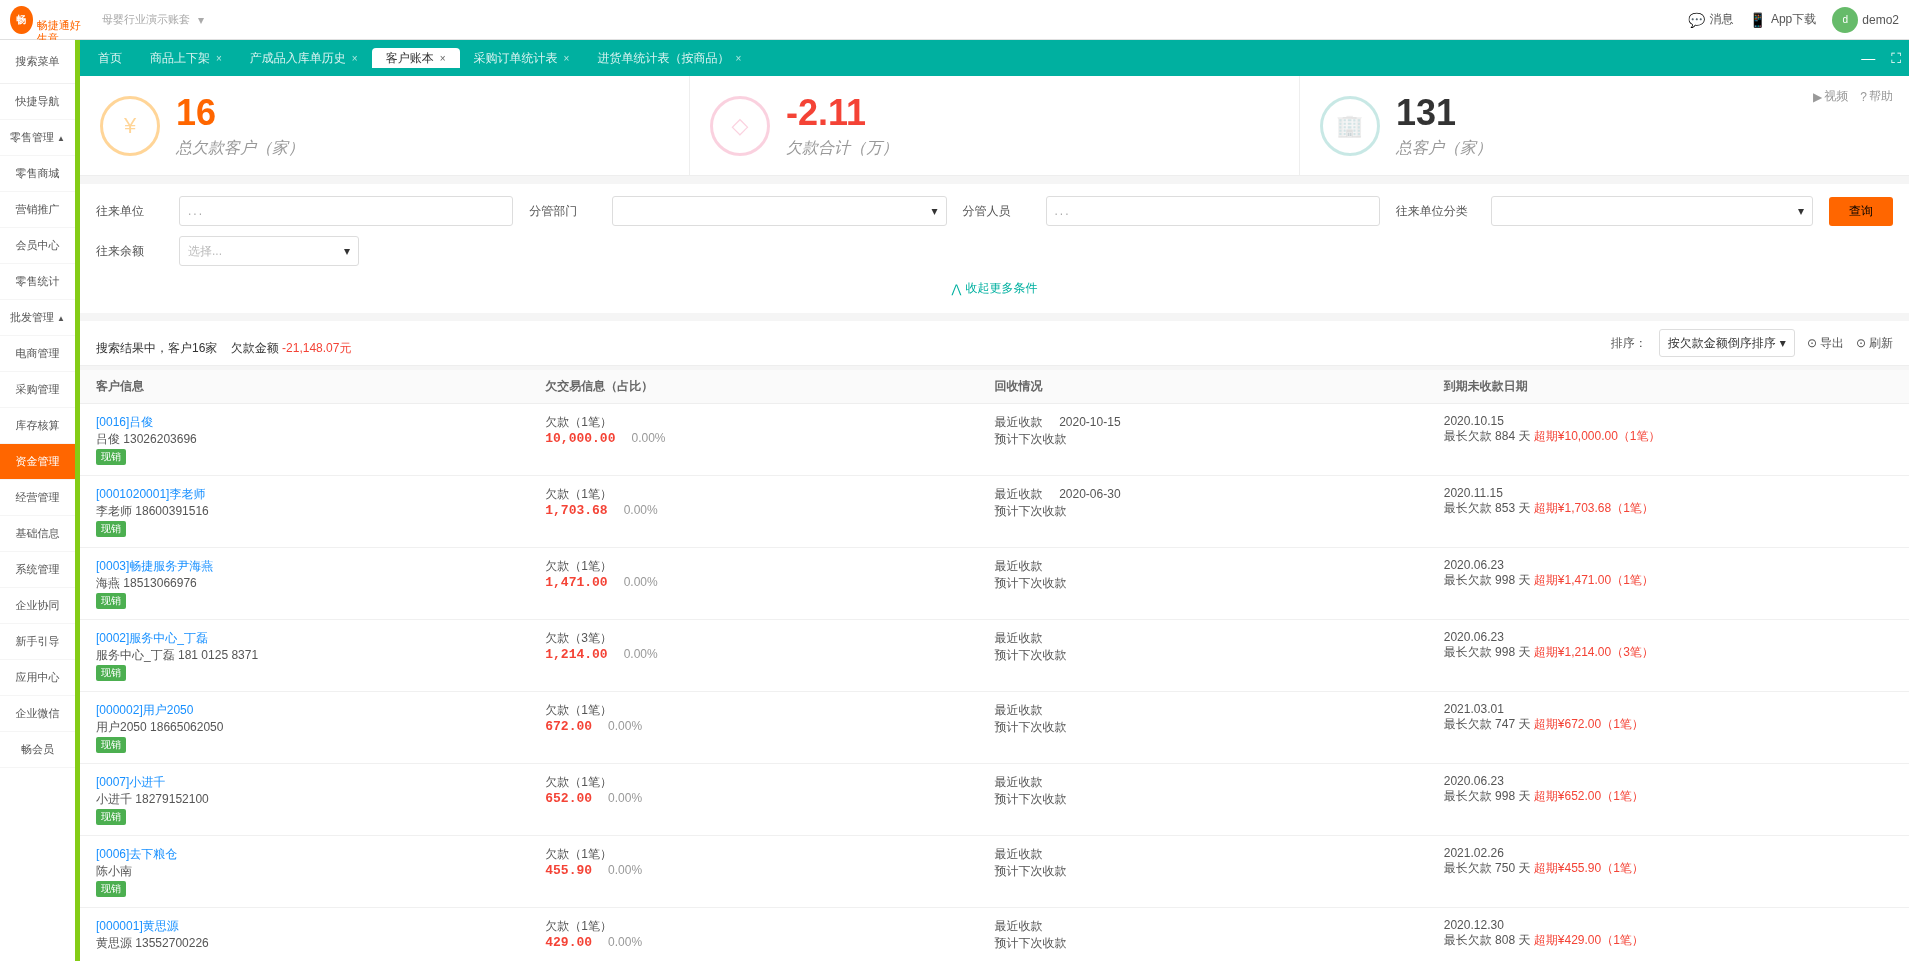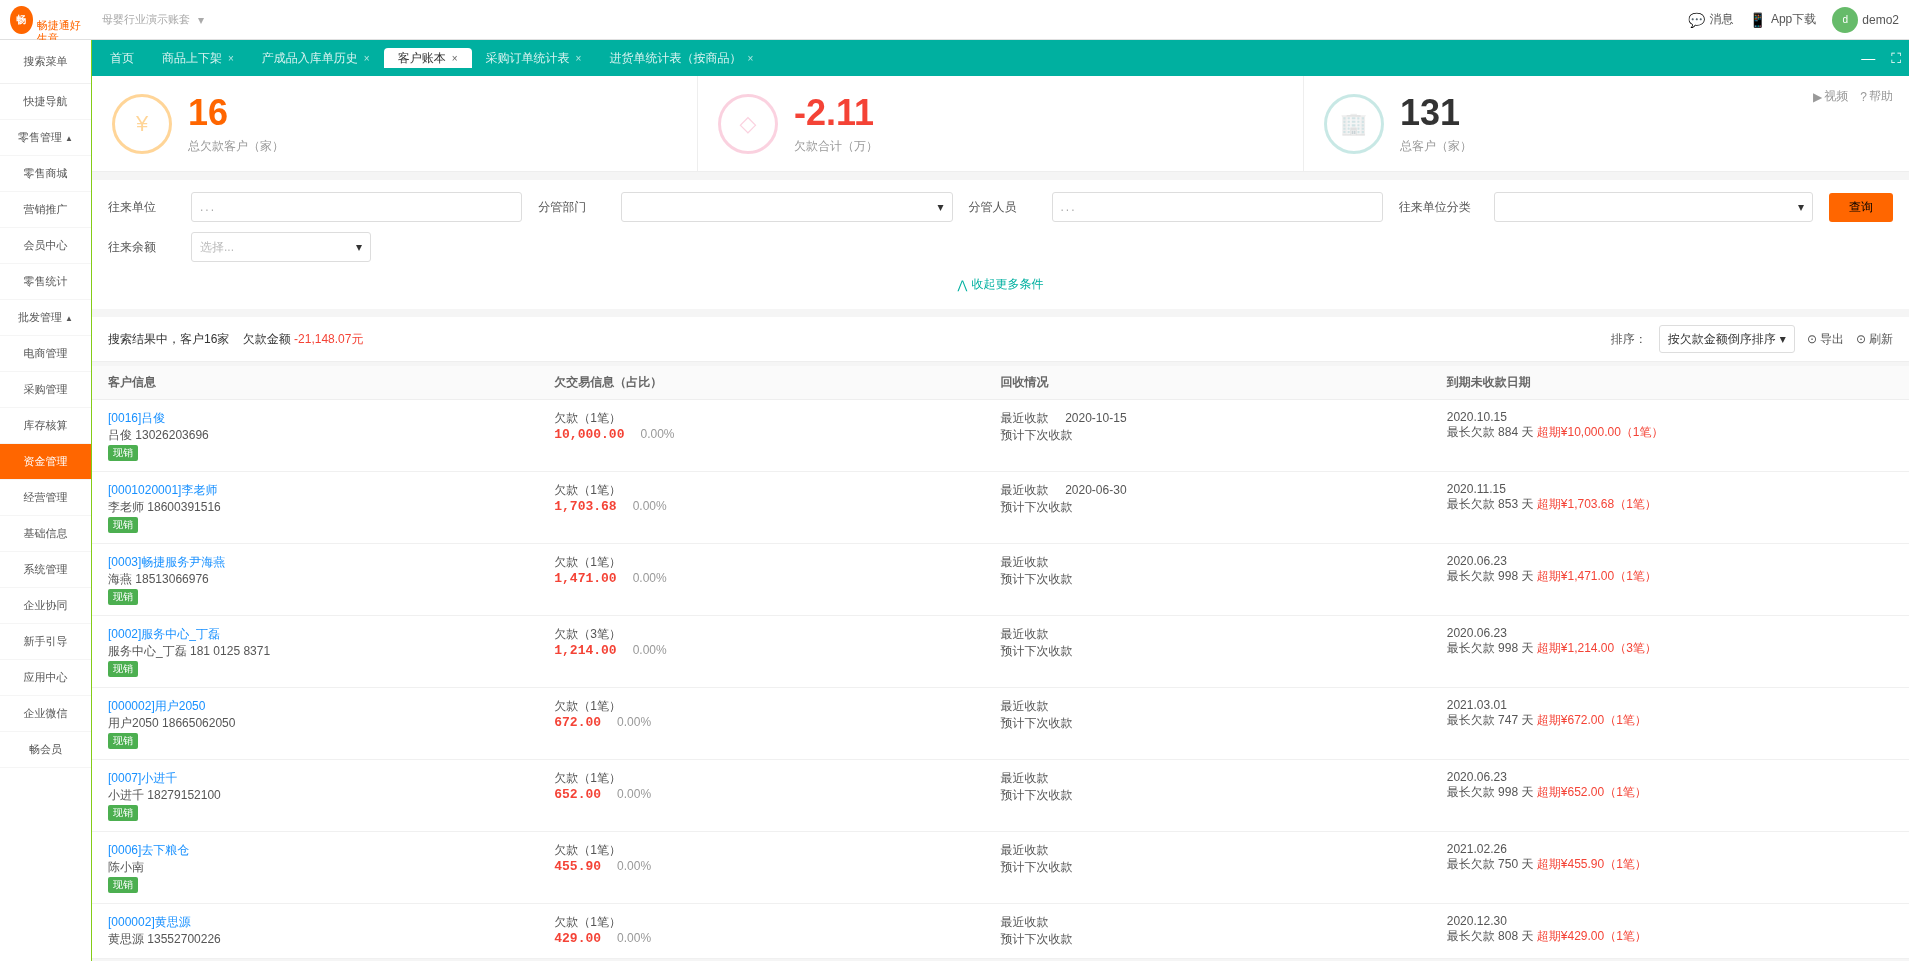--- a/index.html
+++ b/index.html
@@ -12,21 +12,21 @@
     .logo-icon { width: 28px; height: 28px; background: #ff6600; border-radius: 50%; display: flex; align-items: center; justify-content: center; color: #fff; font-size: 10px; font-weight: bold; }
     .logo-text { font-size: 11px; color: #ff6600; margin-left: 4px; line-height: 1.2; margin-top: 36px; }
     .top-right { display: flex; align-items: center; gap: 16px; margin-left: auto; }
     .top-right-item { display: flex; align-items: center; gap: 4px; font-size: 12px; color: #555; cursor: pointer; }
     .avatar { width: 26px; height: 26px; border-radius: 50%; background: #ccc; overflow: hidden; }
 
     
     .main-container { display: flex; flex: 1; overflow: hidden; }
 
     
-    .sidebar { width: 92px; background: #fff; border-right: 1px solid #84cc16; display: flex; flex-direction: column; overflow-y: auto; }
+    .sidebar { width: 80px; background: #fff; border-right: 5px solid #84cc16; display: flex; flex-direction: column; overflow-y: auto; }
     .sidebar-search { padding: 8px 0; border-bottom: 1px solid #f0f0f0; }
     .sidebar-search-btn { display: block; width: 100%; text-align: center; padding: 6px 0; font-size: 11px; color: #555; cursor: pointer; background: none; border: none; }
     .sidebar-item { padding: 10px 0; text-align: center; font-size: 11px; cursor: pointer; color: #555; position: relative; border-bottom: 1px solid #f5f5f5; }
     .sidebar-item.active { background: #ff6600; color: #fff; }
     .sidebar-item .arrow { font-size: 8px; }
 
     
     .tabs-bar { background: #00b0a0; display: flex; align-items: center; height: 36px; padding: 0 4px; gap: 0; }
     .tab { display: flex; align-items: center; padding: 0 14px; height: 20px; font-size: 12px; color: rgba(255,255,255,0.85); cursor: pointer; position: relative; white-space: nowrap; }
     .tab.active { background: #fff; color: #333; border-radius: 4px 4px 0 0; }
@@ -43,38 +43,38 @@
     .stat-card { flex: 1; display: flex; align-items: center; padding: 16px 20px; border-right: 1px solid #eee; position: relative; }
     .stat-card:last-child { border-right: none; }
     .stat-icon-circle { width: 60px; height: 60px; border-radius: 50%; border: 3px solid; display: flex; align-items: center; justify-content: center; font-size: 22px; }
     .stat-icon-circle.orange { border-color: #ff9800; color: #ff9800; }
     .stat-icon-circle.pink { border-color: #f48fb1; color: #f48fb1; }
     .stat-icon-circle.teal { border-color: #4db6ac; color: #4db6ac; }
     .stat-number { font-size: 36px; font-weight: bold; }
     .stat-number.orange { color: #ff6600; }
     .stat-number.red { color: #f44336; }
     .stat-number.dark { color: #333; }
-    .stat-label { font-size: 12px; color: #999; margin-top: 4px; }
+    .stat-label { font-size: 16px; color: #999; margin-top: 4px; font-style: italic; }
     .stat-top-right { position: absolute; top: 12px; right: 16px; display: flex; gap: 12px; }
     .stat-top-btn { font-size: 12px; color: #999; cursor: pointer; display: flex; align-items: center; gap: 2px; }
 
     
     .filter-area { background: #fff; padding: 12px 16px; margin-bottom: 8px; }
     .filter-row { display: flex; align-items: center; gap: 16px; margin-bottom: 10px; }
     .filter-item { display: flex; align-items: center; gap: 23px; flex: 1; }
     .filter-label { font-size: 12px; color: #555; white-space: nowrap; min-width: 60px; }
     .filter-input { flex: 1; height: 30px; border: 1px solid #ddd; border-radius: 3px; padding: 0 8px; font-size: 12px; display: flex; align-items: center; justify-content: space-between; cursor: pointer; background: #fff; }
     .filter-input .dots { color: #aaa; letter-spacing: 2px; }
     .filter-select { flex: 1; height: 30px; border: 1px solid #ddd; border-radius: 3px; padding: 0 8px; font-size: 12px; display: flex; align-items: center; justify-content: space-between; cursor: pointer; background: #fff; }
     .query-btn { background: #ff6600; color: #000000; border: none; border-radius: 3px; padding: 6px 20px; font-size: 12px; cursor: pointer; white-space: nowrap; }
     .collapse-row { display: flex; justify-content: center; padding: 4px 0; }
     .collapse-btn { color: #00b0a0; font-size: 12px; cursor: pointer; display: flex; align-items: center; gap: 4px; }
 
     
-    .results-bar { background: #fff; padding: 8px 16px; margin-bottom: 4px; display: flex; align-items: center; justify-content: space-between; border-bottom: 1px solid #eee; }
+    .results-bar { background: #fff; padding: 8px 16px; margin-bottom: 4px; display: flex; align-items: flex-end; justify-content: space-between; border-bottom: 1px solid #eee; }
     .results-info { font-size: 12px; color: #333; }
     .results-info span.highlight { color: #f44336; }
     .results-actions { display: flex; align-items: center; gap: 12px; }
     .sort-label { font-size: 12px; color: #555; }
     .sort-select { height: 28px; border: 1px solid #ddd; border-radius: 3px; padding: 0 8px; font-size: 12px; display: flex; align-items: center; gap: 4px; cursor: pointer; }
     .action-btn { font-size: 12px; color: #555; cursor: pointer; display: flex; align-items: center; gap: 3px; }
 
     
     .table-wrapper { background: #fff; margin: 0; }
     .table-header { display: grid; grid-template-columns: 2fr 2fr 2fr 2fr; padding: 8px 16px; background: #fafafa; border-bottom: 1px solid #eee; font-size: 12px; color: #666; font-weight: bold; }
@@ -464,21 +464,21 @@
               <div class="recovery-info">预计下次收款</div>
             </div>
             <div>
               <div class="overdue-info">2021.02.26</div>
               <div class="overdue-days">最长欠款 750 天 <span class="overdue-link">超期¥455.90（1笔）</span></div>
             </div>
           </div>
 
           <div class="table-row-item">
             <div>
-              <div><span class="customer-name">[000002]黄思源</span></div>
+              <div><span class="customer-name">[000001]黄思源</span></div>
               <div class="customer-phone">黄思源 13552700226</div>
 
             </div>
             <div>
               <div class="debt-count">欠款（1笔）</div>
               <div class="debt-row">
                 <span class="debt-amount">429.00</span>
                 <span class="debt-ratio">0.00%</span>
               </div>
             </div>

